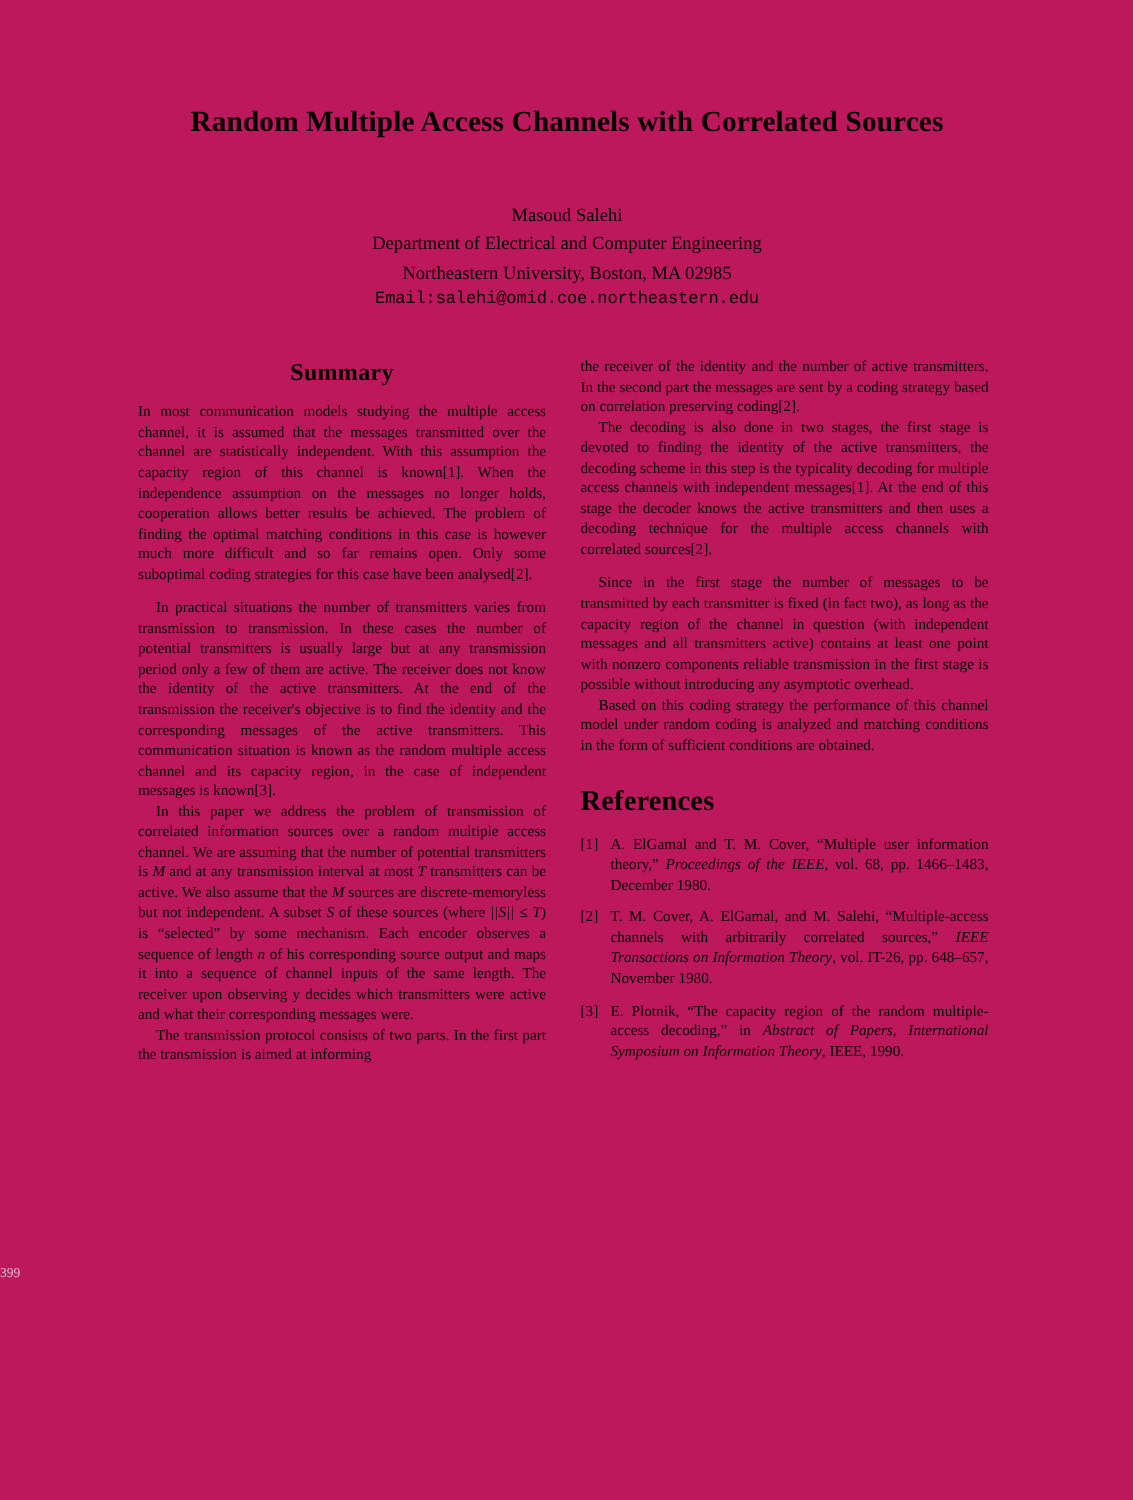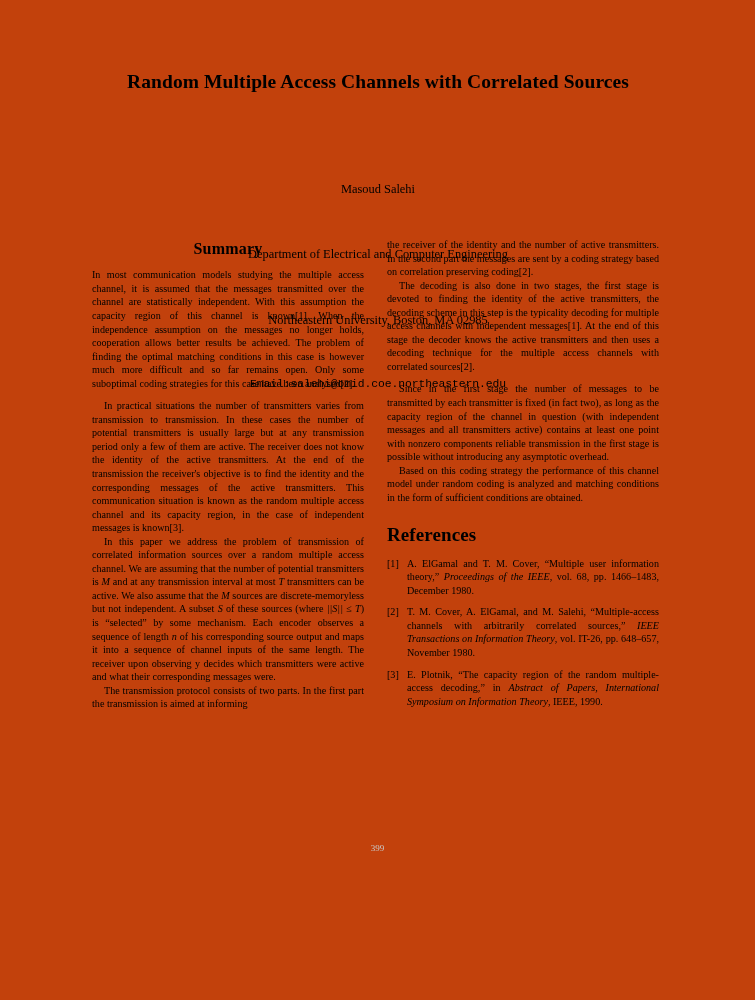--- a/index.html
+++ b/index.html
@@ -13,21 +13,21 @@
     position: relative;
     font-family: "Liberation Serif", "DejaVu Serif", serif;
     color: #000000;
     overflow: hidden;
   }
   .page {
     position: absolute;
     left: 0; top: 0;
     width: 755px;
     height: 1000px;
-    background: #c2410c;
+    background: #be185d;
   }
 
   
   .title-block {
     position: absolute;
     left: 78px;
     top: 68px;
     width: 600px;
     text-align: center;
   }
@@ -40,21 +40,21 @@
   }
   .author-block {
     position: absolute;
     left: 78px;
     top: 134px;
     width: 600px;
     text-align: center;
     font-size: 12.4px;
     line-height: 1.56;
   }
-  .author-block .line { display: block; margin-top: 46px; }
+  .author-block .line { display: block; }
   .email-line {
     font-family: "Liberation Mono", "DejaVu Sans Mono", monospace;
     font-size: 11.4px;
     letter-spacing: -0.1px;
   }
 
   
   .col {
     position: absolute;
     top: 238px;
@@ -105,21 +105,20 @@
     top: 0;
   }
   .ref-item i { }
 
   
   .folio {
     position: absolute;
     left: 0;
     top: 843px;
     width: 755px;
-    text-align: center;
     font-size: 9px;
     color: #c9c9c9;
   }
 </style>
 </head>
 <body>
 
 <div class="page">
 
   <div class="title-block">

